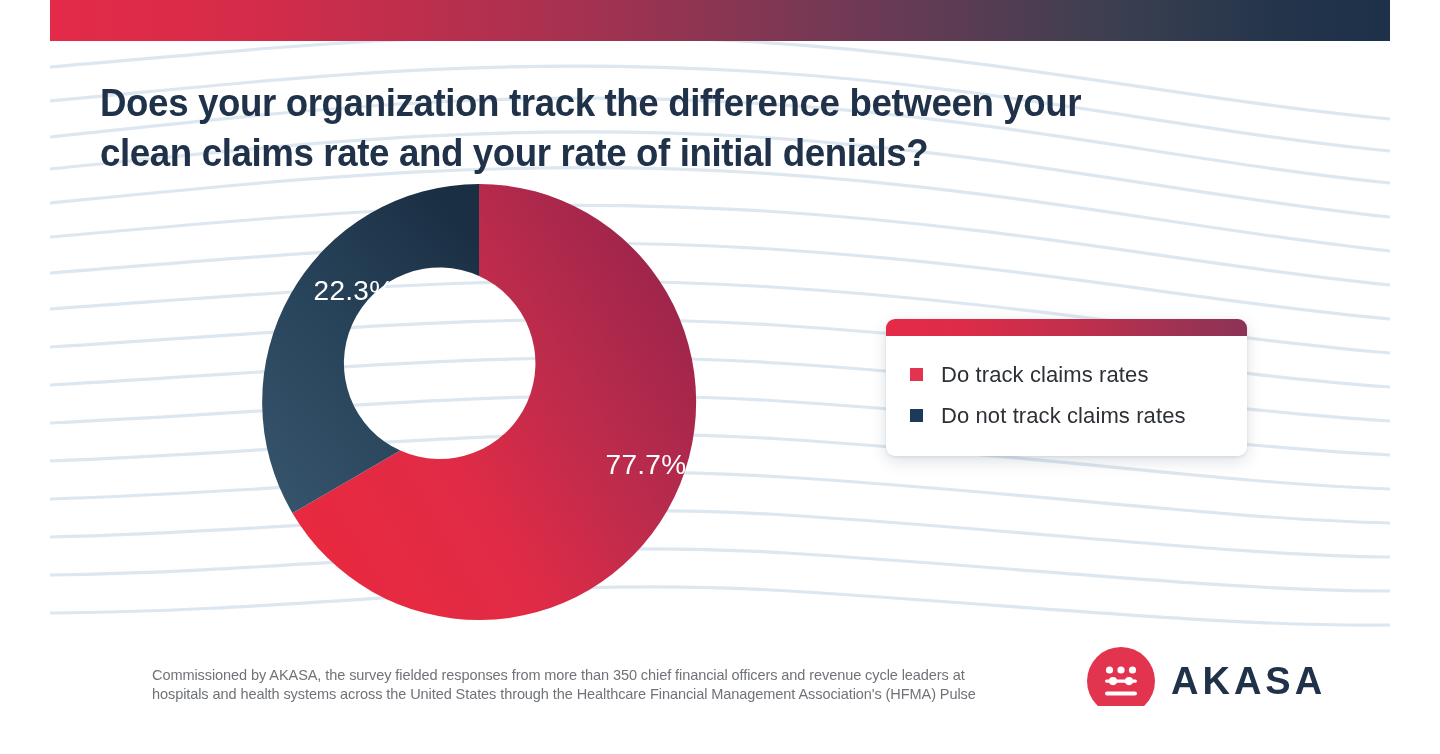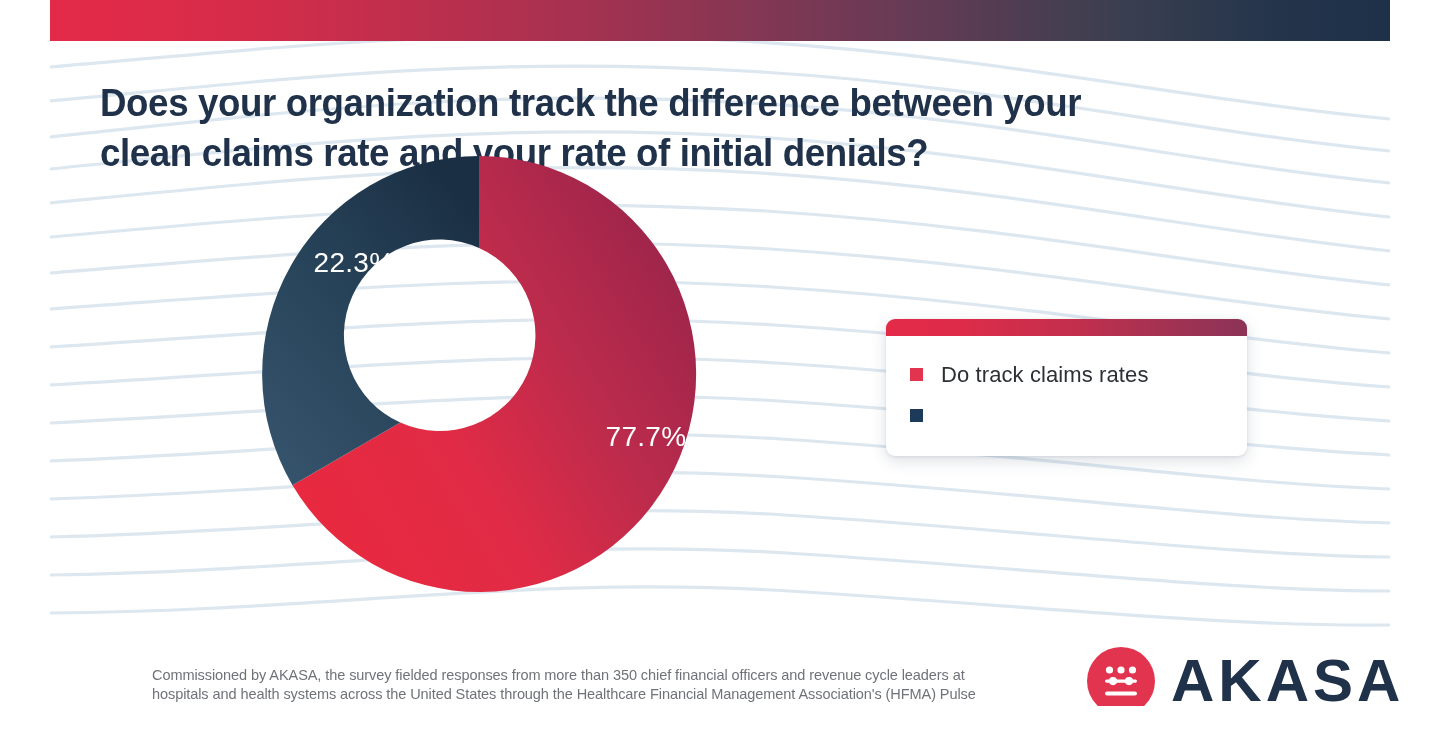--- a/index.html
+++ b/index.html
@@ -59,21 +59,21 @@
     line-height: 1.28;
     letter-spacing: -0.4px;
     transform: scaleX(0.94);
     transform-origin: left top;
   }
 
   
   .donut-wrap {
     position: absolute;
     left: 258px;
-    top: 152px;
+    top: 180px;
     width: 442px;
     height: 444px;
   }
   .donut-wrap svg { display: block; }
 
   .slice-label {
     fill: #ffffff;
     font-family: "Liberation Sans", sans-serif;
     font-size: 28px;
     font-weight: 300;
@@ -150,21 +150,21 @@
     height: 68px;
     border-radius: 50%;
     background: #e3344f;
     position: relative;
     flex: 0 0 68px;
   }
   .logo-mark svg { display: block; }
   .logo-word {
     margin-left: 16px;
     color: #20314a;
-    font-size: 60px;
+    font-size: 38px;
     font-weight: bold;
     letter-spacing: 4px;
     line-height: 1;
     font-family: "Liberation Sans", sans-serif;
   }
 </style>
 </head>
 <body>
 
 <div id="slide">
@@ -231,20 +231,21 @@
 
   <div class="legend-card">
     <div class="legend-accent"></div>
     <div class="legend-body">
       <div class="legend-row">
         <span class="swatch red" style="background: rgb(227, 52, 79);"></span>
         <span class="legend-text">Do track claims rates</span>
       </div>
       <div class="legend-row">
         <span class="swatch navy" style="background: rgb(30, 58, 90);"></span>
+        <span class="legend-text">Do not track claims rates</span>
       </div>
     </div>
   </div>
 
   <p class="footer-note">Commissioned by AKASA, the survey fielded responses from more than 350 chief financial officers and revenue cycle leaders at hospitals and health systems across the United States through the Healthcare Financial Management Association's (HFMA) Pulse Survey program between December 17, 2020 and February 5, 2021. The national survey was designed to assess the adoption of automation in revenue cycle operations at hospitals and health systems across the U.S.</p>
 
   <div class="logo">
     <div class="logo-mark">
       <svg width="68" height="68" viewBox="0 0 68 68" xmlns="http://www.w3.org/2000/svg" aria-hidden="true">
         <g fill="#ffffff">

